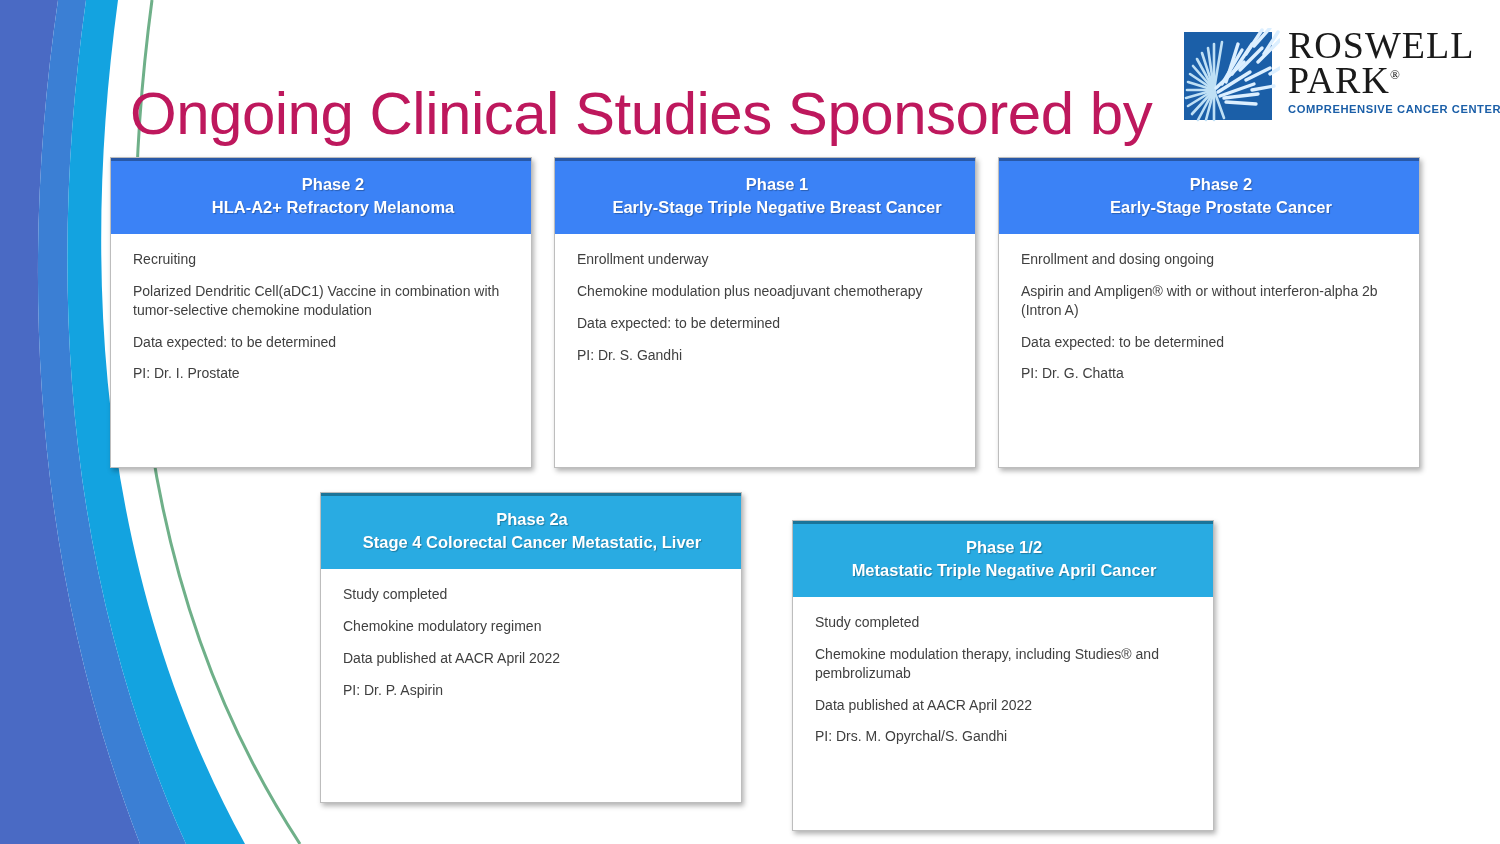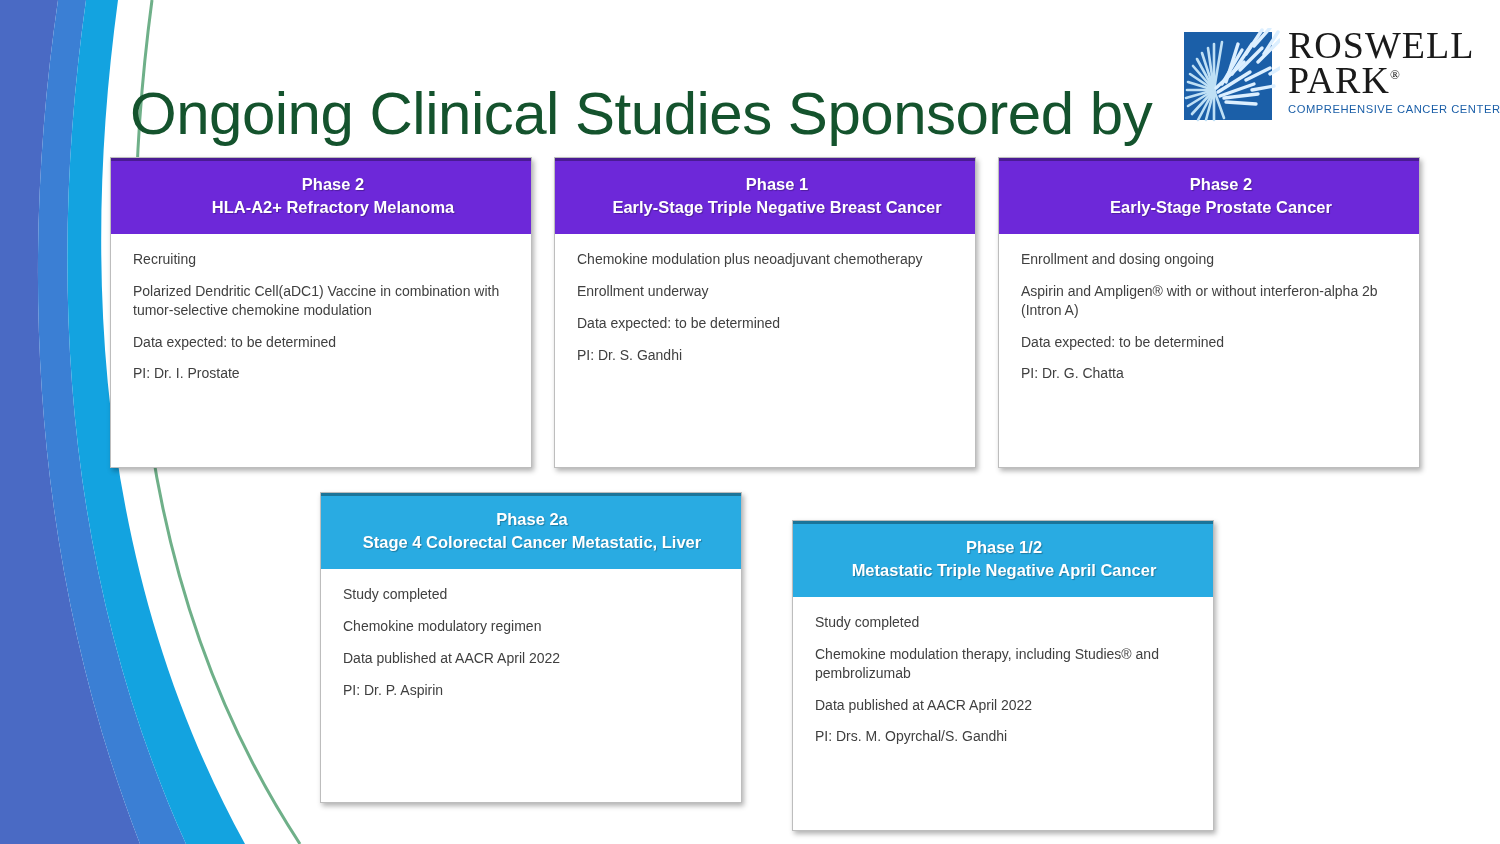--- a/index.html
+++ b/index.html
@@ -29,21 +29,21 @@
 
   
   #page-title {
     position: absolute;
     left: 130px;
     top: 40px;
     width: 1060px;
     font-size: 60px;
     font-weight: normal;
     letter-spacing: -0.5px;
-    color: #14532d;
+    color: #be185d;
     line-height: 1.12;
     white-space: nowrap;
   }
 
   
   #logo {
     position: absolute;
     left: 1184px;
     top: 24px;
     width: 296px;
@@ -71,21 +71,21 @@
   }
   #logo .wm-reg {
     font-size: 13px;
     vertical-align: super;
     letter-spacing: 0;
   }
   #logo .wm-tag {
     margin-top: 5px;
     font-family: "Liberation Sans", sans-serif;
     font-size: 11.2px;
-    font-weight: normal;
+    font-weight: bold;
     letter-spacing: 0.55px;
     color: #1b5fa8;
     white-space: nowrap;
   }
 
   
   .card {
     position: absolute;
     background: #ffffff;
     border: 1px solid #bdbdbd;
@@ -96,21 +96,21 @@
     padding: 12px 14px 14px 14px;
     text-align: center;
     color: #ffffff;
     font-weight: bold;
     font-size: 16.5px;
     line-height: 1.42;
     text-shadow: 1px 1px 1px rgba(0,0,0,0.28);
     border-top: 3px solid rgba(0,0,0,0.32);
     box-sizing: border-box;
   }
-  .card.green .card-header { background: #6d28d9; padding-left: 38px; }
+  .card.green .card-header { background: #3b82f6; padding-left: 38px; }
   .card.blue  .card-header { background: #29abe2; padding-left: 16px; }
 
   .card-body {
     padding: 16px 18px 10px 22px;
     box-sizing: border-box;
   }
   .card-line {
     color: #404040;
     font-size: 14px;
     line-height: 1.35;
@@ -198,22 +198,22 @@
       <div class="card-line">PI: Dr. I. Prostate</div>
     </div>
   </div>
 
   <div class="card green" id="card-tnbc-early">
     <div class="card-header">
       <div>Phase 1</div>
       <div>Early-Stage Triple Negative Breast Cancer</div>
     </div>
     <div class="card-body">
+      <div class="card-line">Enrollment underway</div>
       <div class="card-line">Chemokine modulation plus neoadjuvant chemotherapy</div>
-      <div class="card-line">Enrollment underway</div>
       <div class="card-line">Data expected: to be determined</div>
       <div class="card-line">PI: Dr. S. Gandhi</div>
     </div>
   </div>
 
   <div class="card green" id="card-prostate">
     <div class="card-header">
       <div>Phase 2</div>
       <div>Early-Stage Prostate Cancer</div>
     </div>

